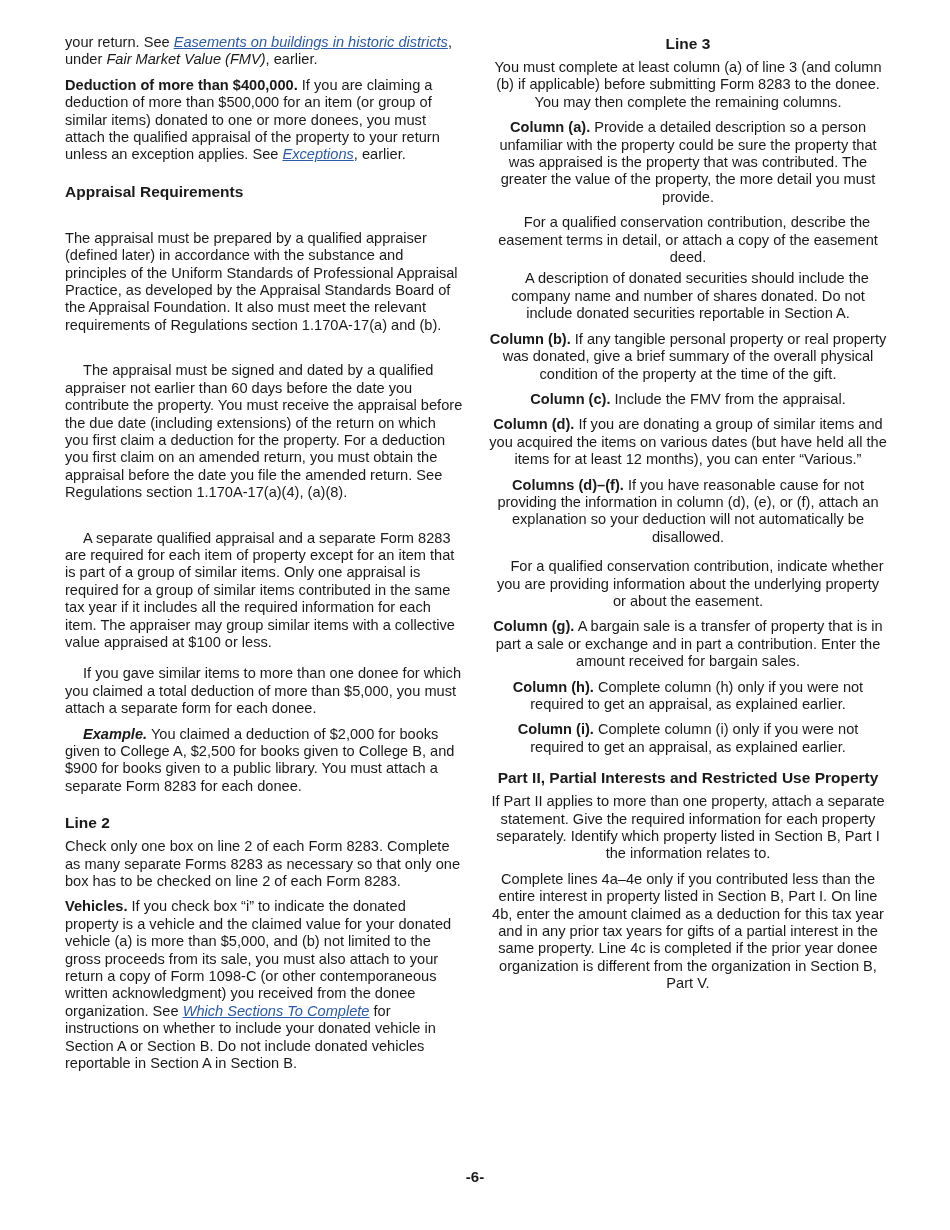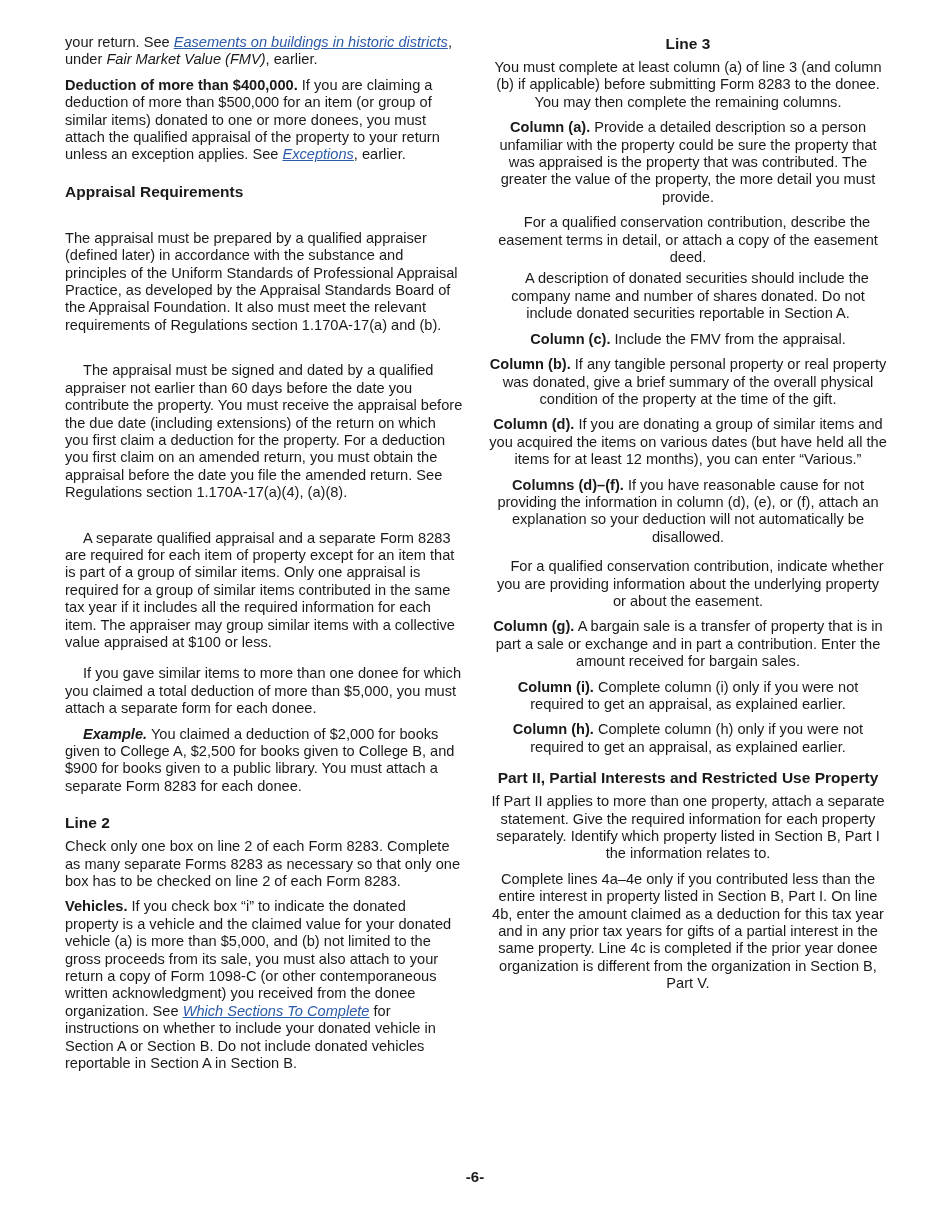--- a/index.html
+++ b/index.html
@@ -39,28 +39,28 @@
   <p>Check only one box on line 2 of each Form 8283. Complete as many separate Forms 8283 as necessary so that only one box has to be checked on line 2 of each Form 8283.</p>
   <p><span class="lead">Vehicles.</span><span>  If you check box “i” to indicate the donated property is a vehicle and the claimed value for your donated vehicle (a) is more than $5,000, and (b) not limited to the gross proceeds from its sale, you must also attach to your return a copy of Form 1098-C (or other contemporaneous written acknowledgment) you received from the donee organization. See </span><a class="link">Which Sections To Complete</a><span> for instructions on whether to include your donated vehicle in Section A or Section B. Do not include donated vehicles reportable in Section A in Section B.</span></p>
 </div>
 
 <div class="col right">
   <h3 class="first">Line 3</h3>
   <p>You must complete at least column (a) of line 3 (and column (b) if applicable) before submitting Form 8283 to the donee. You may then complete the remaining columns.</p>
   <p><span class="lead">Column (a).</span><span>  Provide a detailed description so a person unfamiliar with the property could be sure the property that was appraised is the property that was contributed. The greater the value of the property, the more detail you must provide.</span></p>
   <p class="indent" style="margin-bottom:4px">For a qualified conservation contribution, describe the easement terms in detail, or attach a copy of the easement deed.</p>
   <p class="indent">A description of donated securities should include the company name and number of shares donated. Do not include donated securities reportable in Section A.</p>
+  <p><span class="lead">Column (b).</span><span>  If any tangible personal property or real property was donated, give a brief summary of the overall physical condition of the property at the time of the gift.</span></p>
   <p><span class="lead">Column (c).</span><span>  Include the FMV from the appraisal.</span></p>
-  <p><span class="lead">Column (b).</span><span>  If any tangible personal property or real property was donated, give a brief summary of the overall physical condition of the property at the time of the gift.</span></p>
   <p><span class="lead">Column (d).</span><span>  If you are donating a group of similar items and you acquired the items on various dates (but have held all the items for at least 12 months), you can enter “Various.”</span></p>
   <p style="margin-bottom:12px"><span class="lead">Columns (d)–(f).</span><span>  If you have reasonable cause for not providing the information in column (d), (e), or (f), attach an explanation so your deduction will not automatically be disallowed.</span></p>
   <p class="indent">For a qualified conservation contribution, indicate whether you are providing information about the underlying property or about the easement.</p>
   <p><span class="lead">Column (g).</span><span>  A bargain sale is a transfer of property that is in part a sale or exchange and in part a contribution. Enter the amount received for bargain sales.</span></p>
+  <p><span class="lead">Column (h).</span><span>  Complete column (h) only if you were not required to get an appraisal, as explained earlier.</span></p>
   <p><span class="lead">Column (i).</span><span>  Complete column (i) only if you were not required to get an appraisal, as explained earlier.</span></p>
-  <p><span class="lead">Column (h).</span><span>  Complete column (h) only if you were not required to get an appraisal, as explained earlier.</span></p>
 
   <h3 style="margin-top:12px">Part II, Partial Interests and Restricted Use Property</h3>
   <p>If Part II applies to more than one property, attach a separate statement. Give the required information for each property separately. Identify which property listed in Section B, Part I the information relates to.</p>
 
   <p>Complete lines 4a–4e only if you contributed less than the entire interest in property listed in Section B, Part I. On line 4b, enter the amount claimed as a deduction for this tax year and in any prior tax years for gifts of a partial interest in the same property. Line 4c is completed if the prior year donee organization is different from the organization in Section B, Part V.</p>
 </div>
 
 <div class="page-num">-6-</div>
 
 </body></html>

